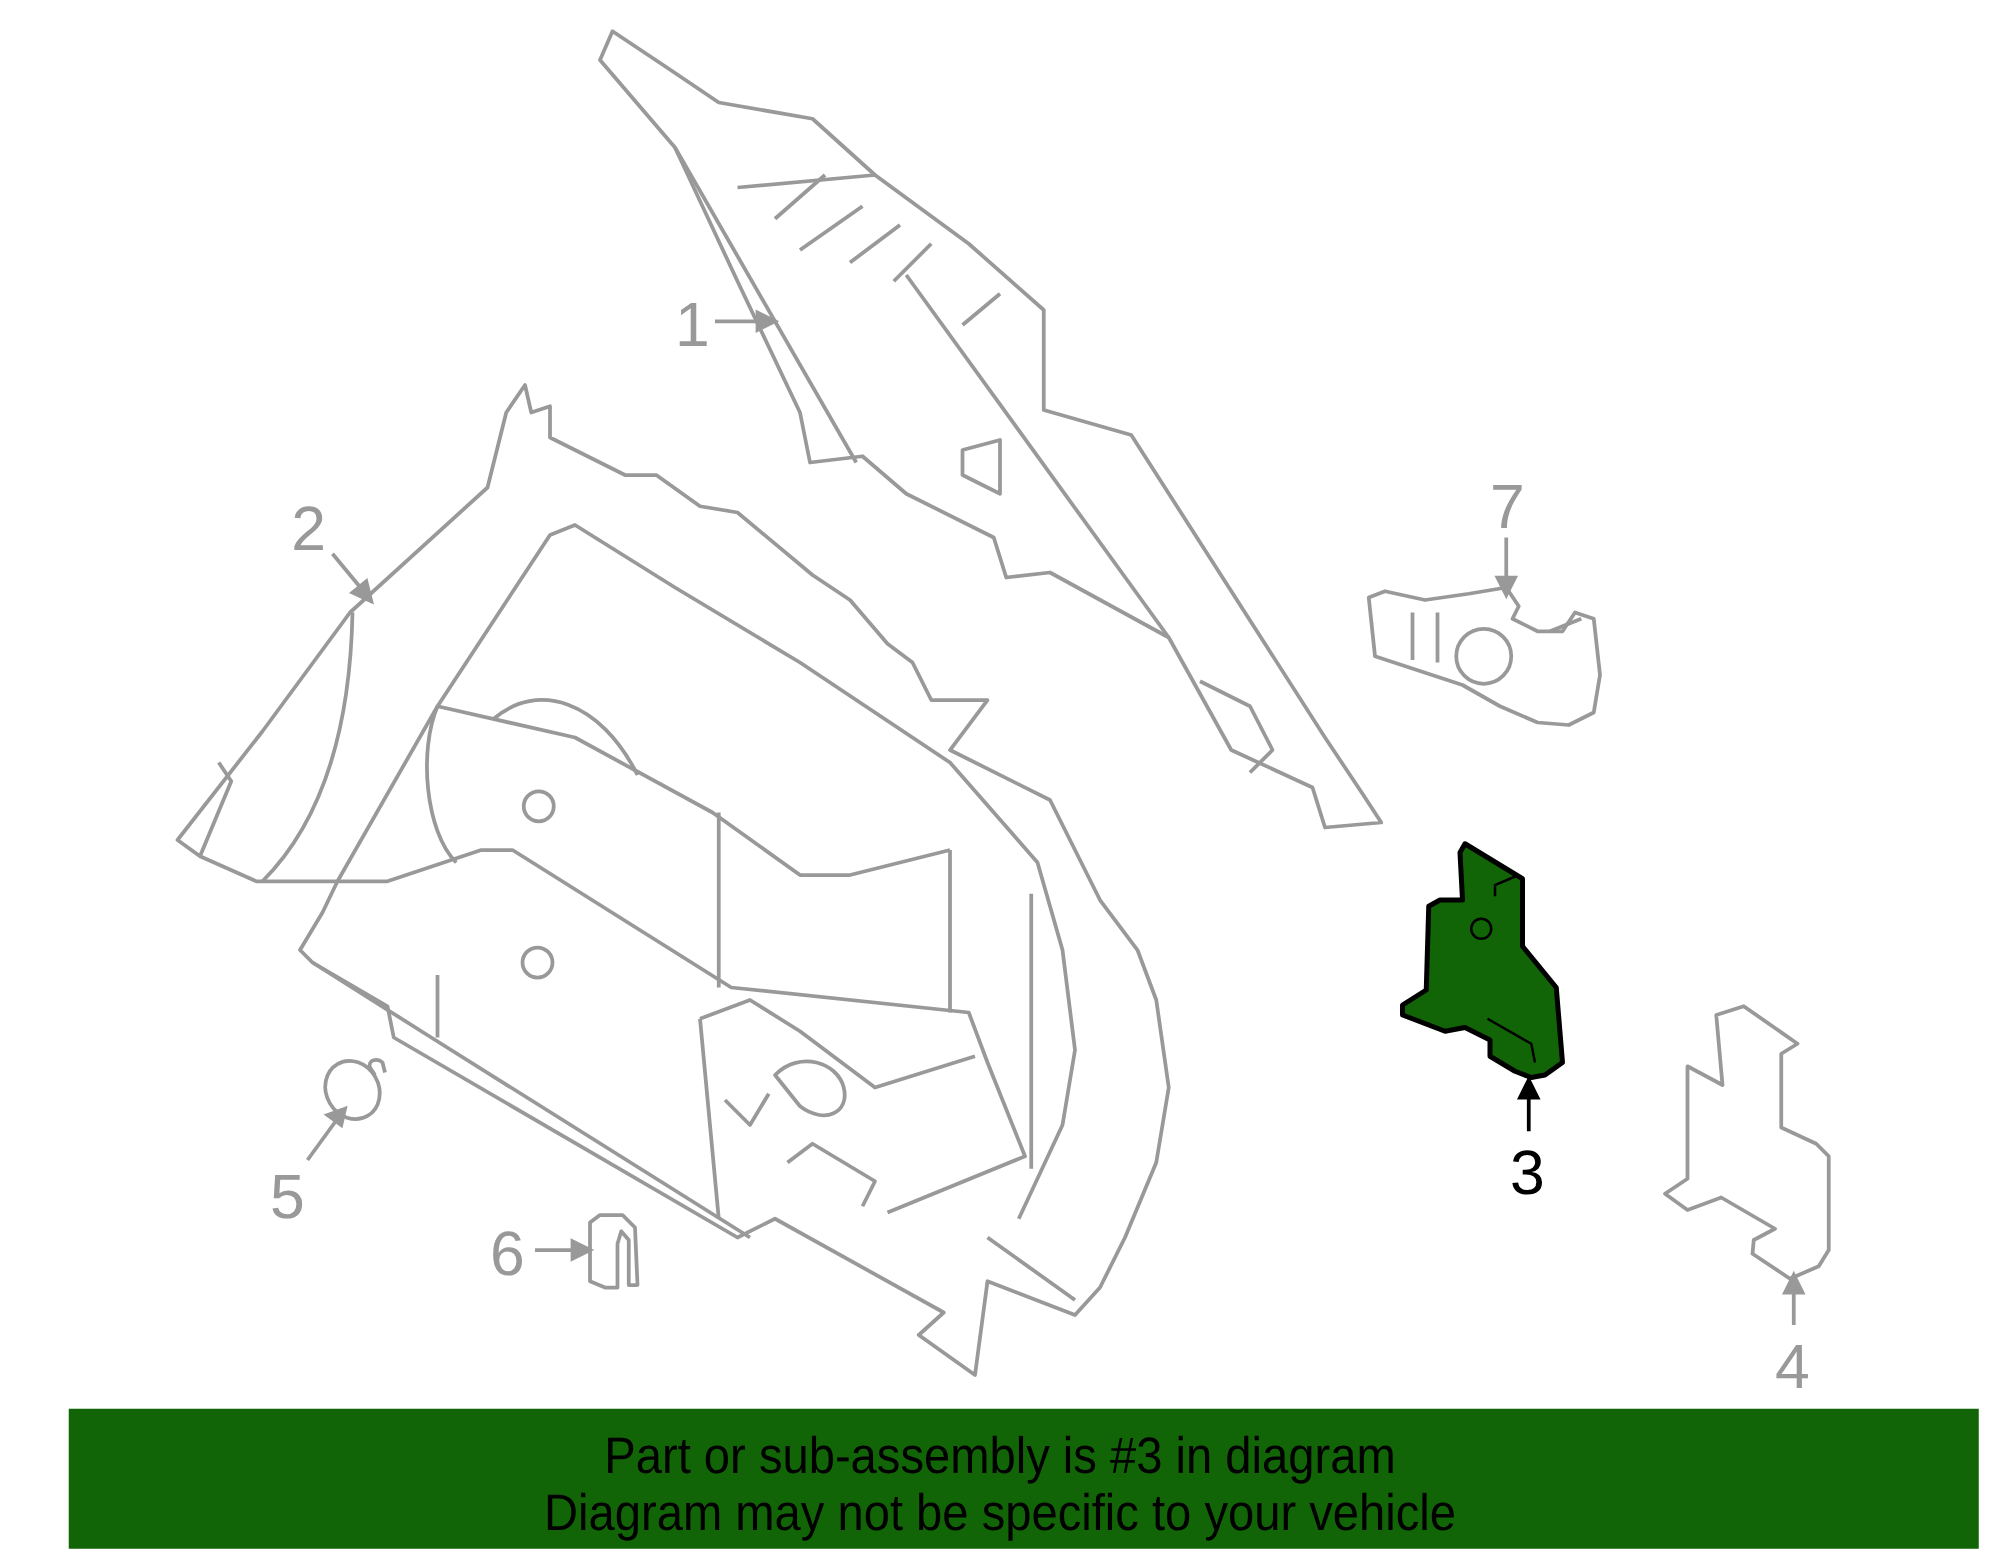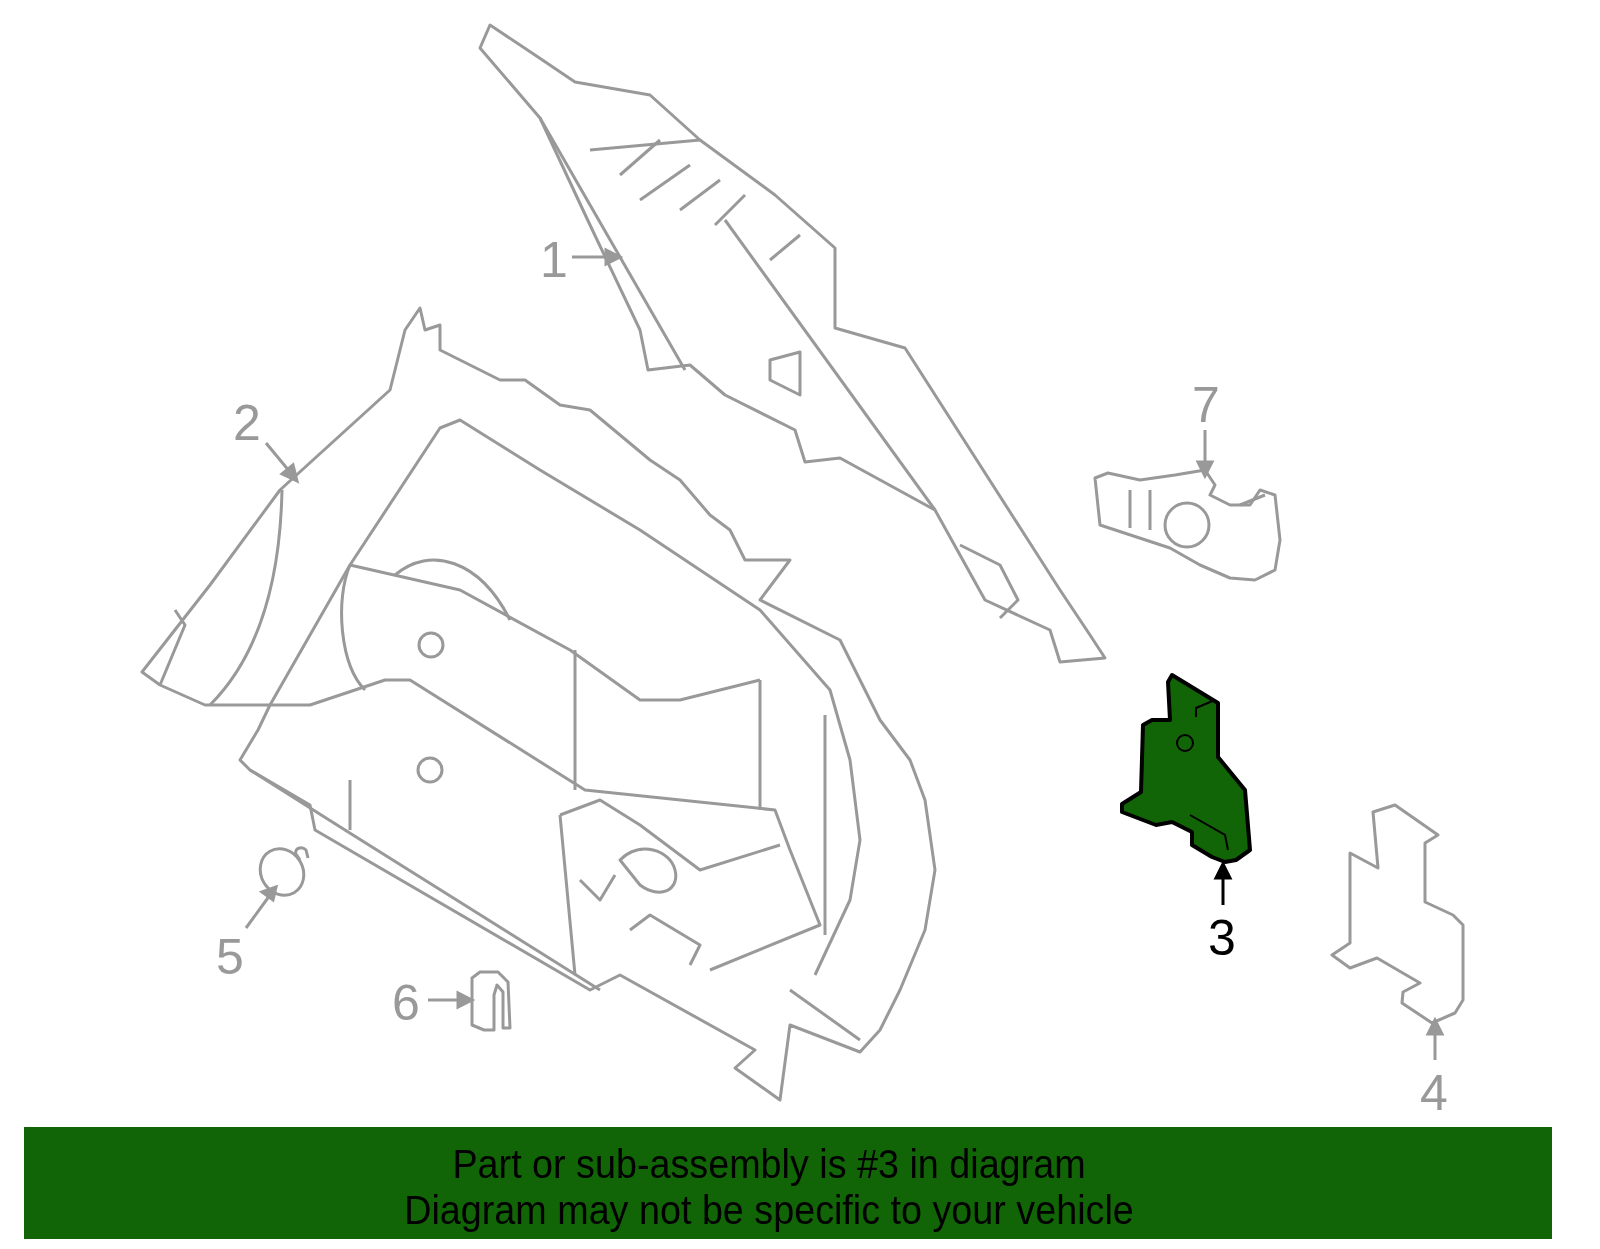--- a/index.html
+++ b/index.html
@@ -1,20 +1,20 @@
 <!DOCTYPE html>
 <html><head>
 <meta charset="utf-8">
 <style>
   html, body { margin:0; padding:0; background:#ffffff; }
   body { width:1600px; height:1249px; position:relative; overflow:hidden; font-family:"Liberation Sans", sans-serif; }
   #diagram { position:absolute; left:0; top:0; width:1600px; height:1249px; }
   .callout { position:absolute; font-family:"Liberation Sans", sans-serif; font-size:50px; line-height:1; color:#999999; }
   .callout.active { color:#000000; }
-  #banner { position:absolute; left:24px; top:1127px; width:1528px; height:112px; background:#126506; }
+  #banner { position:absolute; left:55px; top:1127px; width:1528px; height:112px; background:#126506; }
   #banner .line { position:absolute; left:0; width:1490px; text-align:center; font-size:41px; color:#000; font-family:"Liberation Sans", sans-serif; transform:scaleX(0.92); transform-origin:center; }
 </style>
 </head>
 <body>
 
 <svg id="diagram" viewBox="0 0 1600 1249" xmlns="http://www.w3.org/2000/svg">
 
   <g fill="none" stroke="#999" stroke-width="3" stroke-linejoin="round">
     <path d="M490,25 L480,48 L540,118 L590,225 L640,330 L648,370 L690,365 L725,395 L795,430 L805,462 L840,458 L935,510 L985,600 L1050,630 L1060,662 L1105,658 L1090,635 L1060,590 L905,348 L835,328 L835,248 L775,195 L700,140 L650,95 L575,82 L535,55 Z"></path>
     <path d="M540,118 L685,370"></path>

